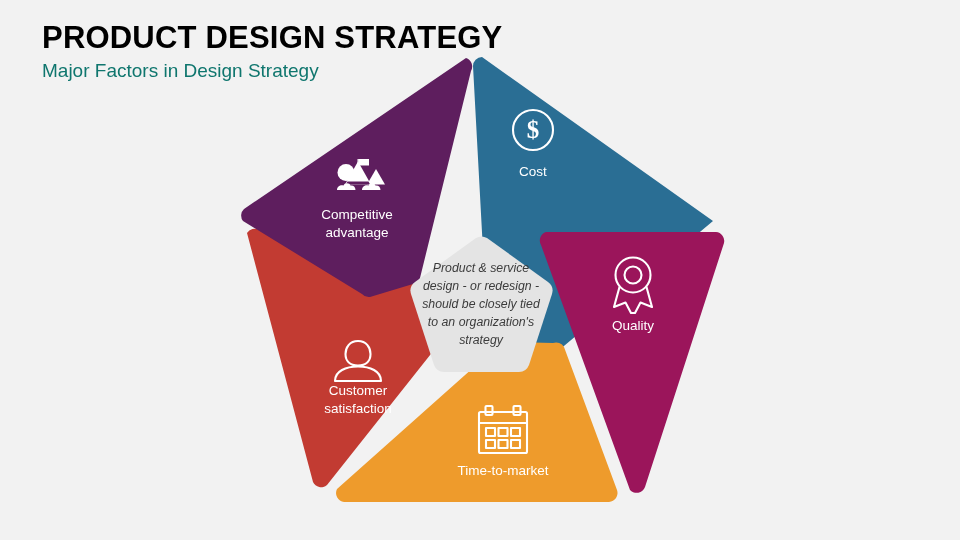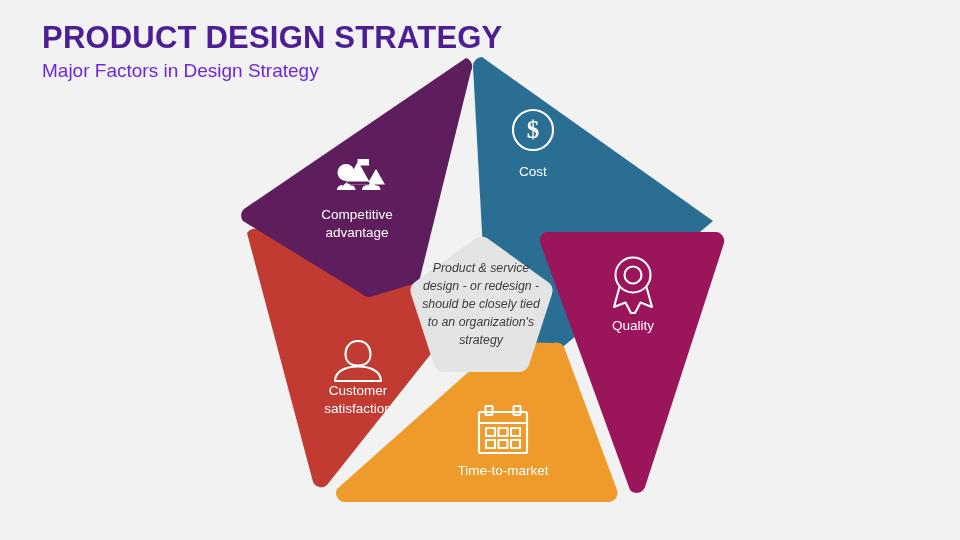--- a/index.html
+++ b/index.html
@@ -19,31 +19,31 @@
     width: 960px;
     height: 540px;
     background: #F2F2F2;
   }
   .title {
     position: absolute;
     left: 42px;
     top: 20px;
     font-size: 31px;
     font-weight: bold;
-    color: #4c1d95;
+    color: #000000;
     letter-spacing: 0.2px;
     white-space: nowrap;
   }
   .subtitle {
     position: absolute;
     left: 42px;
     top: 60px;
     font-size: 19px;
     font-weight: normal;
-    color: #6d28d9;
+    color: #0f766e;
     white-space: nowrap;
   }
   .diagram {
     position: absolute;
     left: 0;
     top: 0;
     width: 960px;
     height: 540px;
   }
   svg { display: block; }

